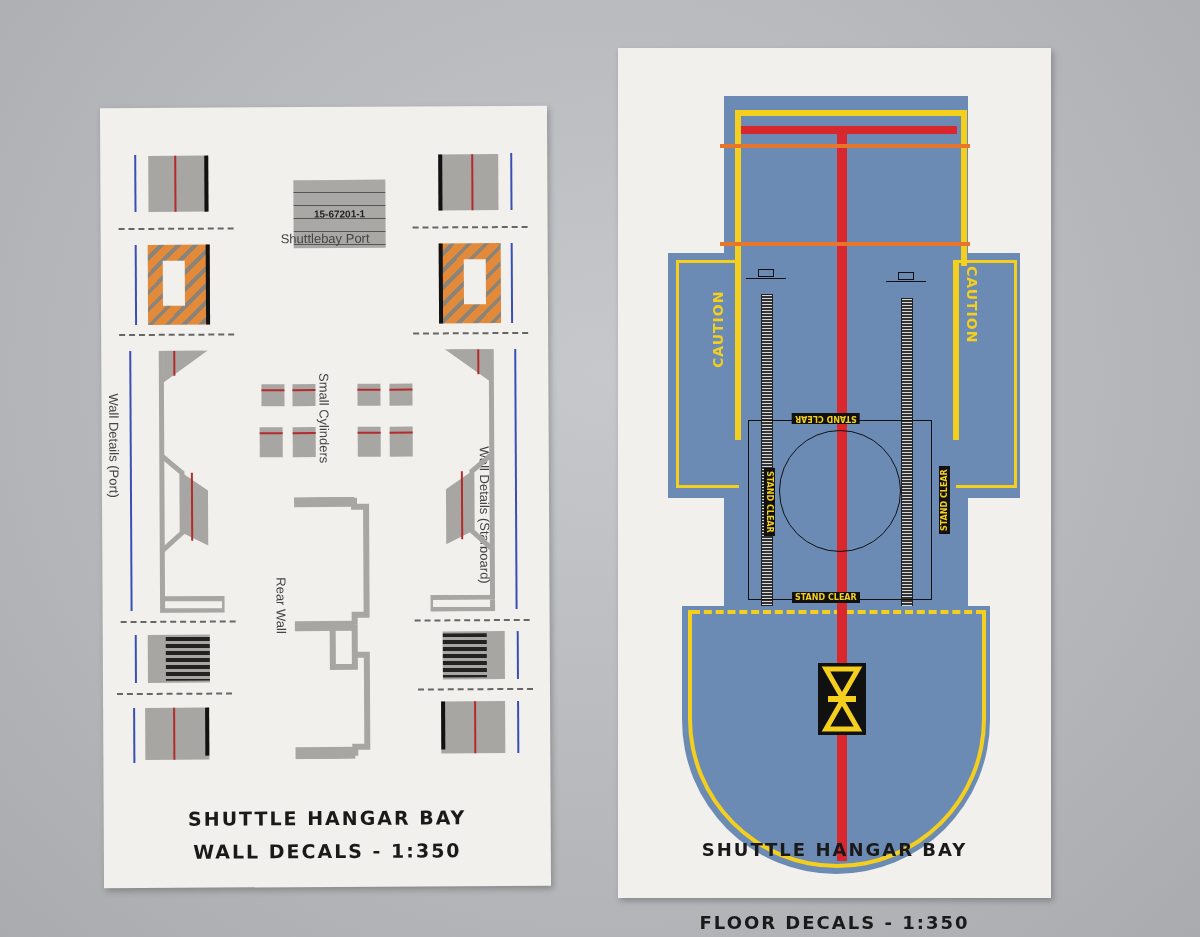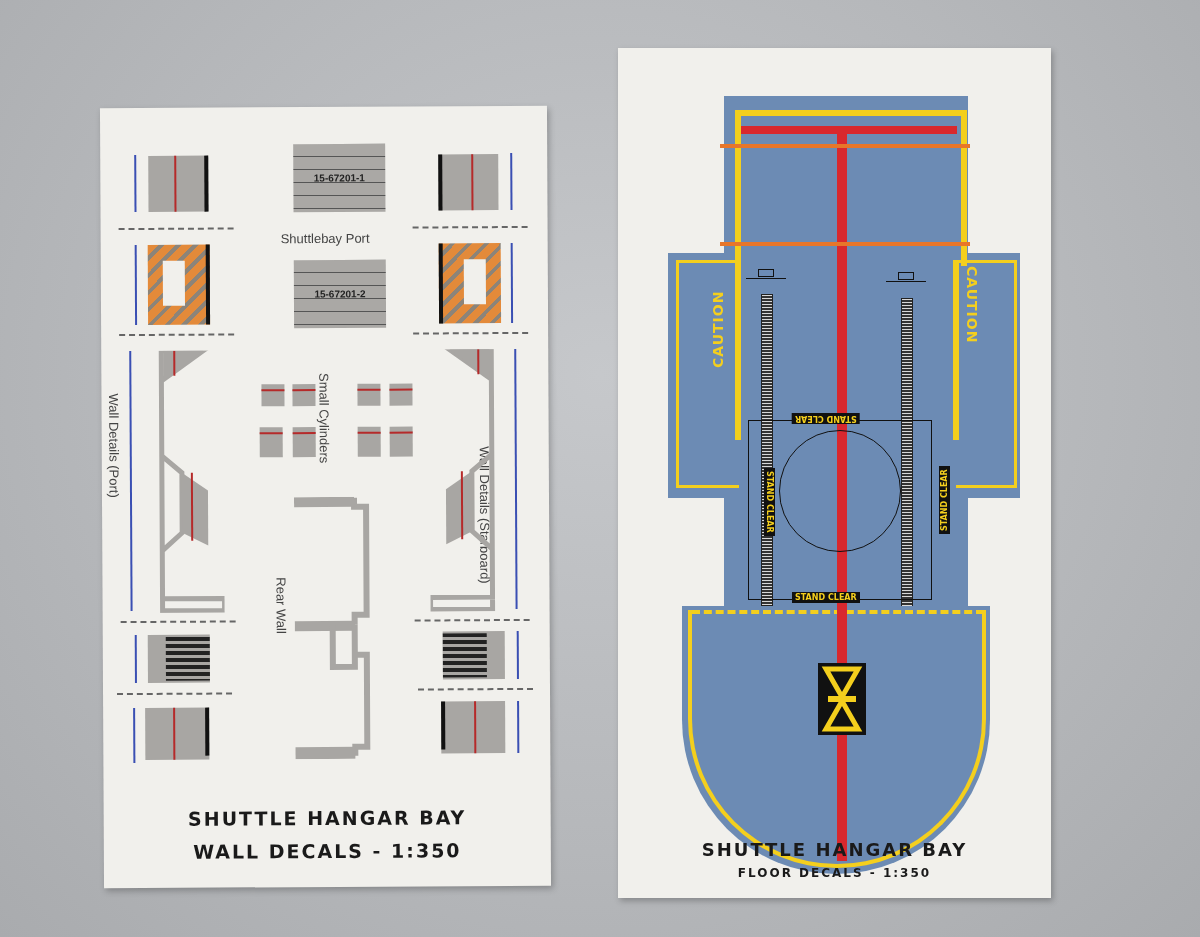--- a/index.html
+++ b/index.html
@@ -12,21 +12,21 @@
   .gray{background:#a8a6a3;}
   .abs{position:absolute;}
   .lbl{position:absolute;color:#444;font-size:13px;white-space:nowrap;}
   .dash{position:absolute;height:0;border-top:2px dashed #666;}
   .vblue{position:absolute;width:2px;background:#3a4fb3;}
   .vred{position:absolute;width:2px;background:#b52a2a;}
   .vblack{position:absolute;width:4px;background:#111;}
   .title{position:absolute;font-family:"DejaVu Sans", sans-serif;font-weight:bold;letter-spacing:2px;color:#1a1a1a;font-size:19px;text-align:center;width:100%;}
   .hazard{background:repeating-linear-gradient(135deg,#e38a3a 0 8px,#8c8479 8px 12px);}
   .stripes{background:repeating-linear-gradient(180deg,#222 0 4px,#a8a6a3 4px 7px);}
-  .door{position:absolute;background:repeating-linear-gradient(180deg,#aaa8a5 0 12px,#555 12px 13px);}
+  .door{position:absolute;background:repeating-linear-gradient(180deg,#aaa8a5 0 12px,#555 12px 13px);margin-top:36px;}
   .door span{position:absolute;left:0;right:0;top:50%;transform:translateY(-50%);text-align:center;font-size:10px;font-weight:bold;color:#222;}
   .cyl{position:absolute;width:23px;height:22px;background:#a8a6a3;}
   .cyl::after{content:"";position:absolute;left:0;right:0;top:5px;height:2px;background:#b52a2a;}
   
   .blue{background:#6c8bb4;}
   .yel{background:#f4cf1d;}
   .sc{position:absolute;background:#111;color:#f4cf1d;font-size:8px;font-weight:bold;padding:1px 3px;white-space:nowrap;font-family:"DejaVu Sans", sans-serif;}
   .rail{position:absolute;width:10px;background:repeating-linear-gradient(180deg,#d8d8d8 0 1px,#333 1px 3px);border:1px solid #222;}
   .caution{position:absolute;color:#f4cf1d;font-weight:bold;font-size:14px;letter-spacing:1px;white-space:nowrap;font-family:"DejaVu Sans", sans-serif;}
 </style>
@@ -50,23 +50,20 @@
   <div class="vblue" style="left:410px;top:47px;height:57px"></div>
   <div class="dash" style="left:18px;top:120px;width:115px"></div>
   <div class="dash" style="left:312px;top:120px;width:115px"></div>
   <div class="lbl" style="left:180px;top:124px">Shuttlebay Port</div>
 
   <div class="vblue" style="left:34px;top:137px;height:80px"></div>
   <div class="abs hazard" style="left:47px;top:137px;width:62px;height:80px">
     <div class="abs" style="left:15px;top:16px;width:22px;height:45px;background:#f1f0ec"></div>
       <div class="vblack" style="right:0;top:0;height:80px"></div>
   </div>
-  <div class="door" style="left:193px;top:153px;width:92px;height:68px">
-      <span>15-67201-2</span>
-    </div>
   <div class="abs hazard" style="left:338px;top:137px;width:62px;height:80px">
     <div class="abs" style="left:25px;top:16px;width:22px;height:45px;background:#f1f0ec"></div>
       <div class="vblack" style="left:0;top:0;height:80px"></div>
   </div>
   <div class="vblue" style="left:410px;top:137px;height:80px"></div>
   <div class="dash" style="left:18px;top:226px;width:115px"></div>
   <div class="dash" style="left:312px;top:226px;width:115px"></div>
 
   <div class="lbl" style="left:-40px;top:330px;transform:rotate(90deg)">Wall Details (Port)</div>
   <div class="vblue" style="left:28px;top:243px;height:260px"></div>
@@ -174,14 +171,14 @@
   <div class="abs" style="left:74px;top:562px;width:292px;height:0;border-top:4px dashed #f4cf1d"></div>
   <div class="abs" style="left:219px;top:558px;width:10px;height:255px;background:#d8282e"></div>
   <div class="abs" style="left:200px;top:615px;width:48px;height:72px;background:#111">
     <svg width="48" height="72" viewBox="0 0 48 72">
         <path d="M8 6 H40 L24 34Z M8 66 H40 L24 38Z" fill="none" stroke="#f4cf1d" stroke-width="5"></path>
         <rect x="10" y="33" width="28" height="6" fill="#f4cf1d"></rect>
       </svg>
   </div>
 
   <div class="title" style="top:791px;font-size:18px">SHUTTLE HANGAR BAY</div>
-  <div class="title" style="top:818px;font-size:12px">FLOOR DECALS - 1:350</div>
+  <div class="title" style="top:864px;font-size:18px">FLOOR DECALS - 1:350</div>
 </div>
 
 </body></html>

